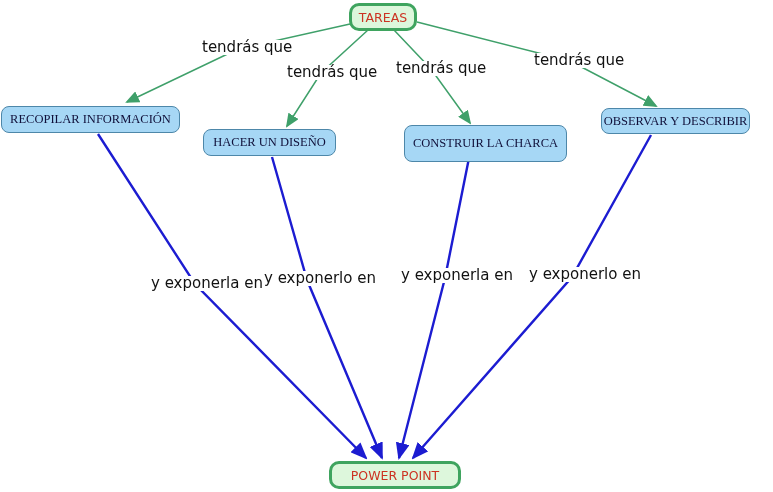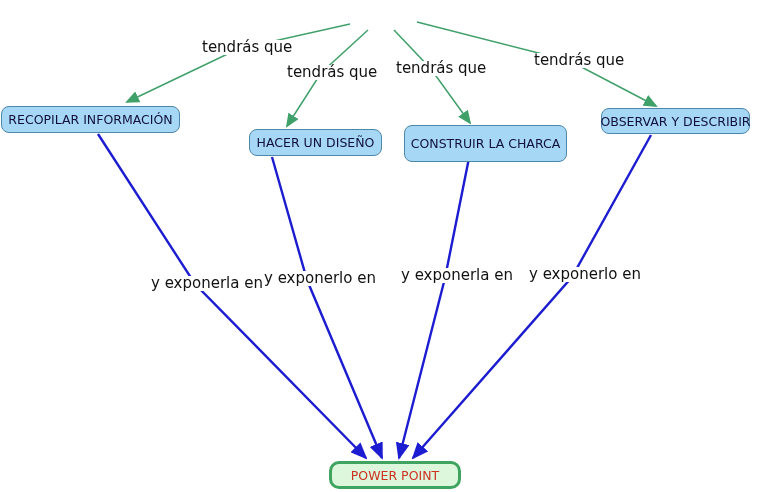--- a/index.html
+++ b/index.html
@@ -30,20 +30,21 @@
     background: #ddf7dc;
     border: 3px solid #3fa45f;
     border-radius: 10px;
     color: #cc3322;
   }
   .node.blue {
     background: #a6d7f5;
     border: 1.6px solid #4d87a9;
     border-radius: 8px;
     color: #10103a;
+    font-family: Liberation Serif, serif;
   }
   .edge-label {
     position: absolute;
     background: #ffffff;
     padding: 0 2px;
     font-size: 15px;
     color: #111111;
     white-space: nowrap;
     line-height: 15px;
   }
@@ -76,24 +77,25 @@
 
   <span class="edge-label" style="left:200px; top:40px;">tendrás que</span>
   <span class="edge-label" style="left:285px; top:65px;">tendrás que</span>
   <span class="edge-label" style="left:394px; top:61px;">tendrás que</span>
   <span class="edge-label" style="left:532px; top:53px;">tendrás que</span>
   <span class="edge-label" style="left:149px; top:276px;">y exponerla en</span>
   <span class="edge-label" style="left:262px; top:271px;">y exponerlo en</span>
   <span class="edge-label" style="left:399px; top:268px;">y exponerla en</span>
   <span class="edge-label" style="left:527px; top:267px;">y exponerlo en</span>
 
+  <div class="node green" style="left:349px; top:3px; width:68px; height:28px;">TAREAS</div>
 
   <div class="node blue" style="left:1px; top:106px; width:179px; height:27px;">RECOPILAR INFORMACIÓN</div>
 
-  <div class="node blue" style="left:203px; top:129px; width:133px; height:27px;margin-left:46px;">HACER UN DISEÑO</div>
+  <div class="node blue" style="left:203px; top:129px; width:133px; height:27px;">HACER UN DISEÑO</div>
 
   <div class="node blue" style="left:404px; top:125px; width:163px; height:37px;">CONSTRUIR LA CHARCA</div>
 
   <div class="node blue" style="left:601px; top:108px; width:149px; height:26px;">OBSERVAR Y DESCRIBIR</div>
 
   <div class="node green" style="left:329px; top:461px; width:132px; height:28px;">POWER POINT</div>
 
 </div>
 
 </body></html>

